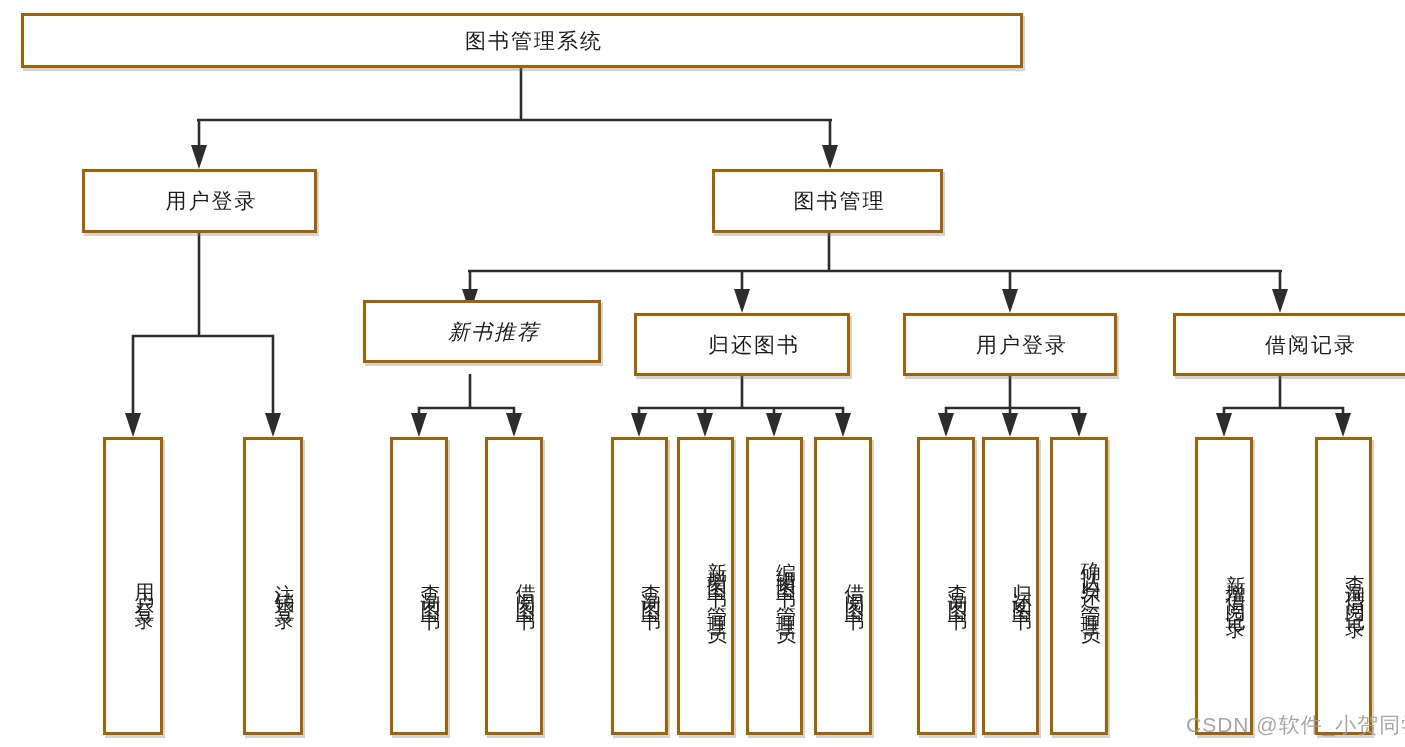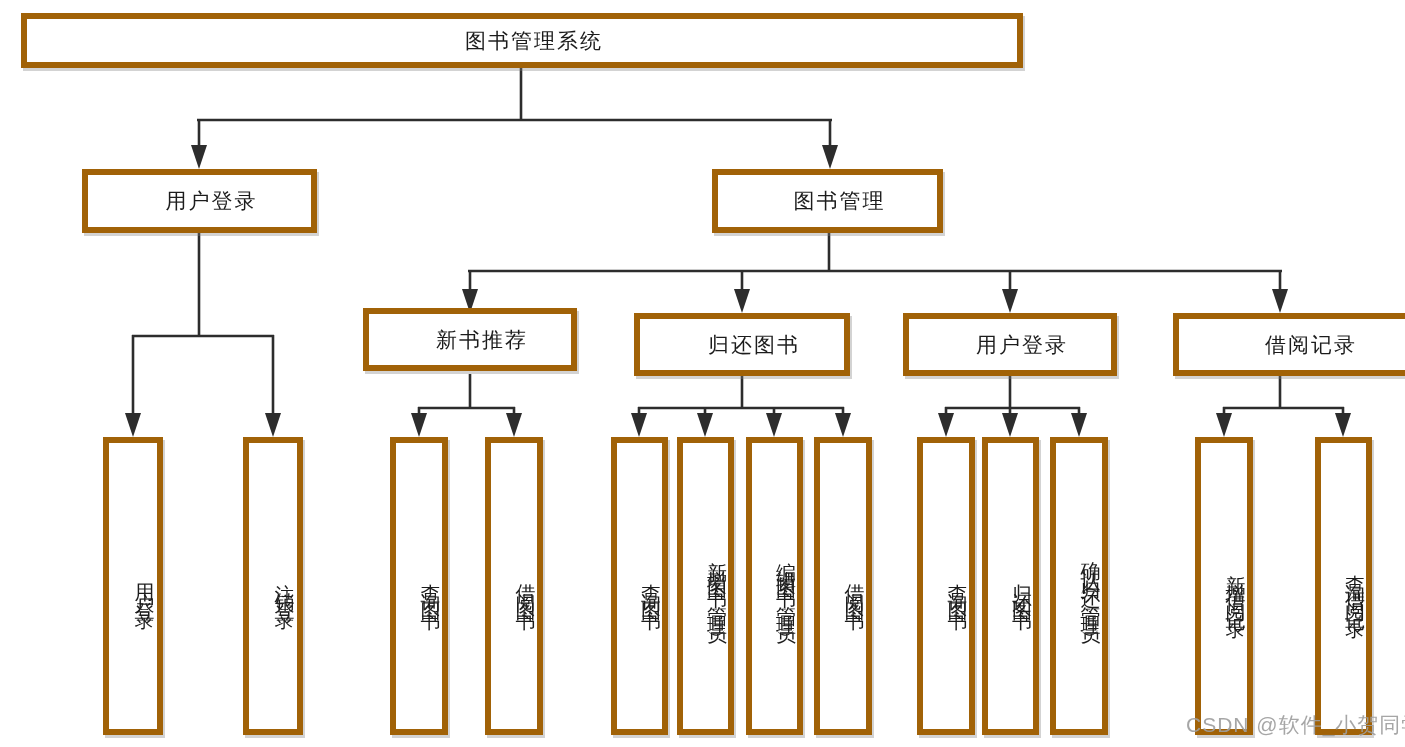--- a/index.html
+++ b/index.html
@@ -9,21 +9,21 @@
     height: 747px;
     background: #ffffff;
     font-family: "Liberation Sans", sans-serif;
     overflow: hidden;
   }
   .connectors { position: absolute; left: 0; top: 0; width: 1405px; height: 747px; }
   .box {
     position: absolute;
     box-sizing: border-box;
     background: #ffffff;
-    border: 6px solid #a16207;
+    border: 3px solid #a16207;
     display: flex;
     align-items: center;
     justify-content: center;
     color: #1c1c1c;
     box-shadow: 2px 3px 0 rgba(130,130,130,0.35);
     padding-left: 24px;
   }
   .hbox { font-size: 21px; letter-spacing: 2px; }
   .vbox {
     writing-mode: vertical-rl;
@@ -107,21 +107,21 @@
     <line x1="1343" y1="407" x2="1343" y2="420"></line>
     <polygon points="1216,413 1232,413 1224,437" stroke="none"></polygon>
     <polygon points="1335,413 1351,413 1343,437" stroke="none"></polygon>
   </svg>
 
   <div class="box hbox" style="left:21px; top:13px; width:1002px; height:55px;">图书管理系统</div>
 
   <div class="box hbox" style="left:82px; top:169px; width:235px; height:64px;">用户登录</div>
   <div class="box hbox" style="left:712px; top:169px; width:231px; height:64px;">图书管理</div>
 
-  <div class="box hbox" style="left:363px; top:308px; width:214px; height:63px;">新书推荐</div>
+  <div class="box hbox" style="left:363px; top:300px; width:238px; height:63px;font-style:italic;">新书推荐</div>
   <div class="box hbox" style="left:634px; top:313px; width:216px; height:63px;">归还图书</div>
   <div class="box hbox" style="left:903px; top:313px; width:214px; height:63px;">用户登录</div>
   <div class="box hbox" style="left:1173px; top:313px; width:252px; height:63px;">借阅记录</div>
 
   <div class="box vbox" style="left:103px; top:437px; width:60px; height:298px;">用户登录</div>
   <div class="box vbox" style="left:243px; top:437px; width:60px; height:298px;">注销登录</div>
 
   <div class="box vbox" style="left:390px; top:437px; width:58px; height:298px;">查询图书</div>
   <div class="box vbox" style="left:485px; top:437px; width:58px; height:298px;">借阅图书</div>
 

